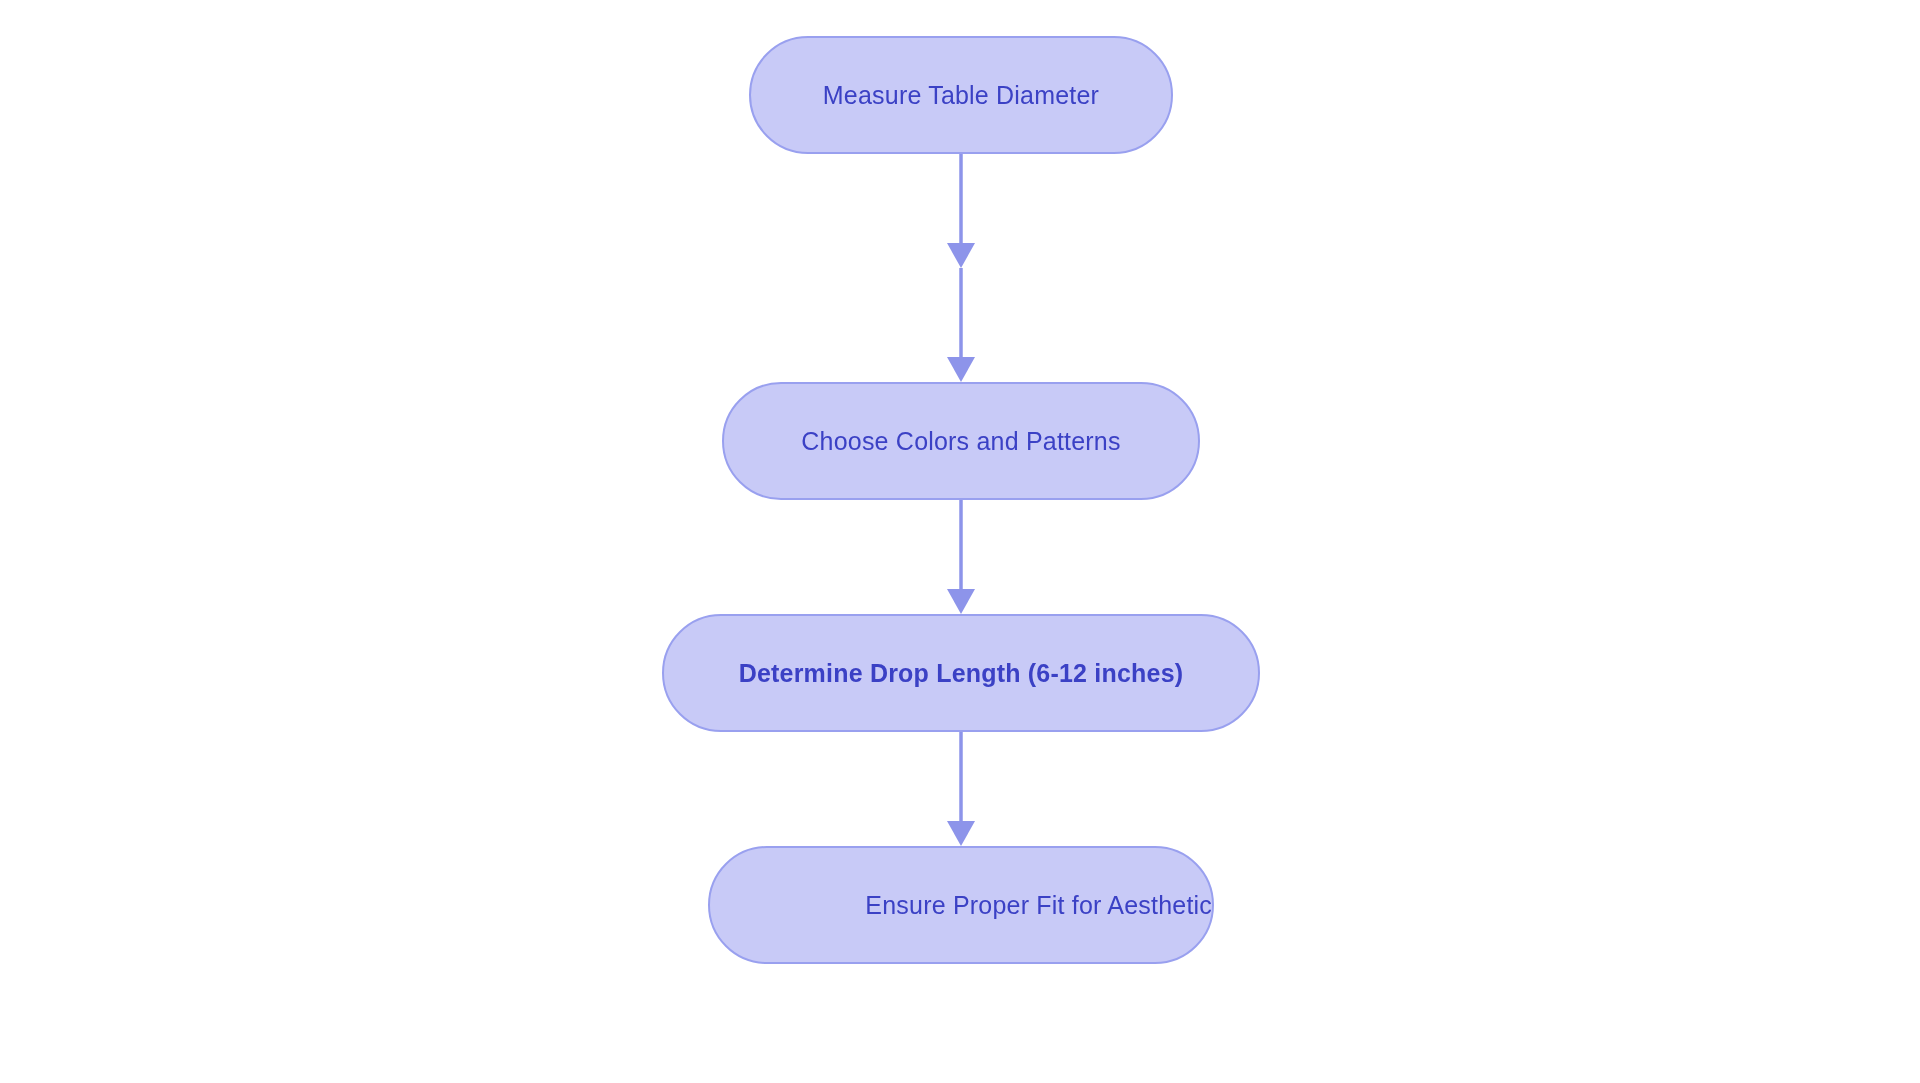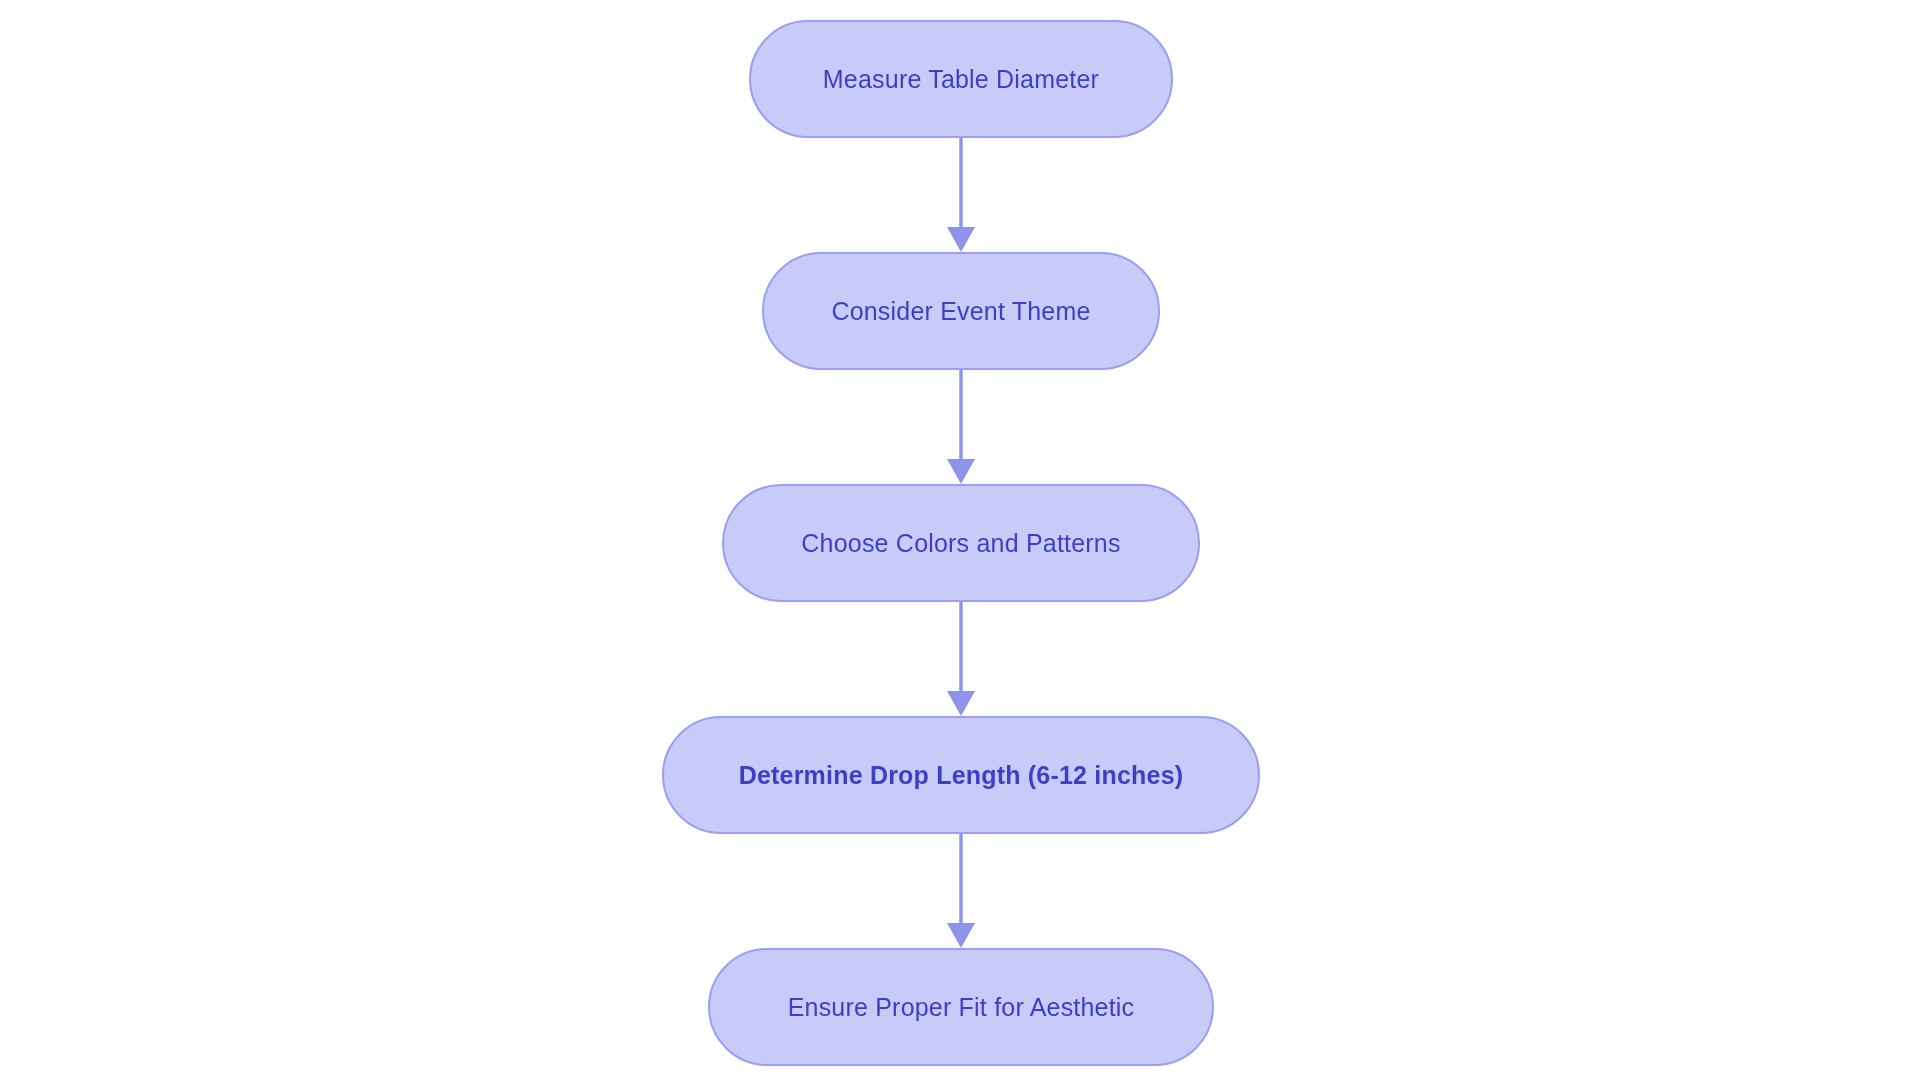--- a/index.html
+++ b/index.html
@@ -15,21 +15,21 @@
   .canvas{
     position:relative;
     width:1920px;
     height:1083px;
     background:var(--background);
     overflow:hidden;
   }
   .flow{
     position:absolute;
     left:961px;
-    top:20px;
+    top:36px;
     transform:translateX(-50%);
     display:flex;
     flex-direction:column;
     align-items:center;
   }
   .node{
     height:118px;
     border-radius:59px;
     background:var(--node-fill);
     border:2px solid var(--node-border);
@@ -40,21 +40,21 @@
     font-size:25px;
     font-weight:500;
     letter-spacing:0.2px;
     text-align:center;
     flex:0 0 auto;
   }
   .n1{width:424px;}
   .n2{width:398px;}
   .n3{width:478px;}
   .n4{width:598px;font-weight:bold;}
-  .n5{width:506px;}
+  .n5{width:506px;justify-content:flex-end;}
   .arrow{
     height:114px;
     width:32px;
     flex:0 0 auto;
     display:block;
     color:var(--arrow);
   }
 </style>
 </head>
 <body>
@@ -64,23 +64,20 @@
 
     <div class="node n1">
       <span>Measure Table Diameter</span>
     </div>
 
     <svg class="arrow" viewBox="0 0 32 114" aria-hidden="true">
       <line x1="16" y1="0" x2="16" y2="91" stroke="currentColor" stroke-width="3.5"></line>
       <polygon points="2,89 30,89 16,114" fill="currentColor"></polygon>
     </svg>
 
-    <div class="node n2">
-      <span>Consider Event Theme</span>
-    </div>
 
     <svg class="arrow" viewBox="0 0 32 114" aria-hidden="true">
       <line x1="16" y1="0" x2="16" y2="91" stroke="currentColor" stroke-width="3.5"></line>
       <polygon points="2,89 30,89 16,114" fill="currentColor"></polygon>
     </svg>
 
     <div class="node n3">
       <span>Choose Colors and Patterns</span>
     </div>
 

